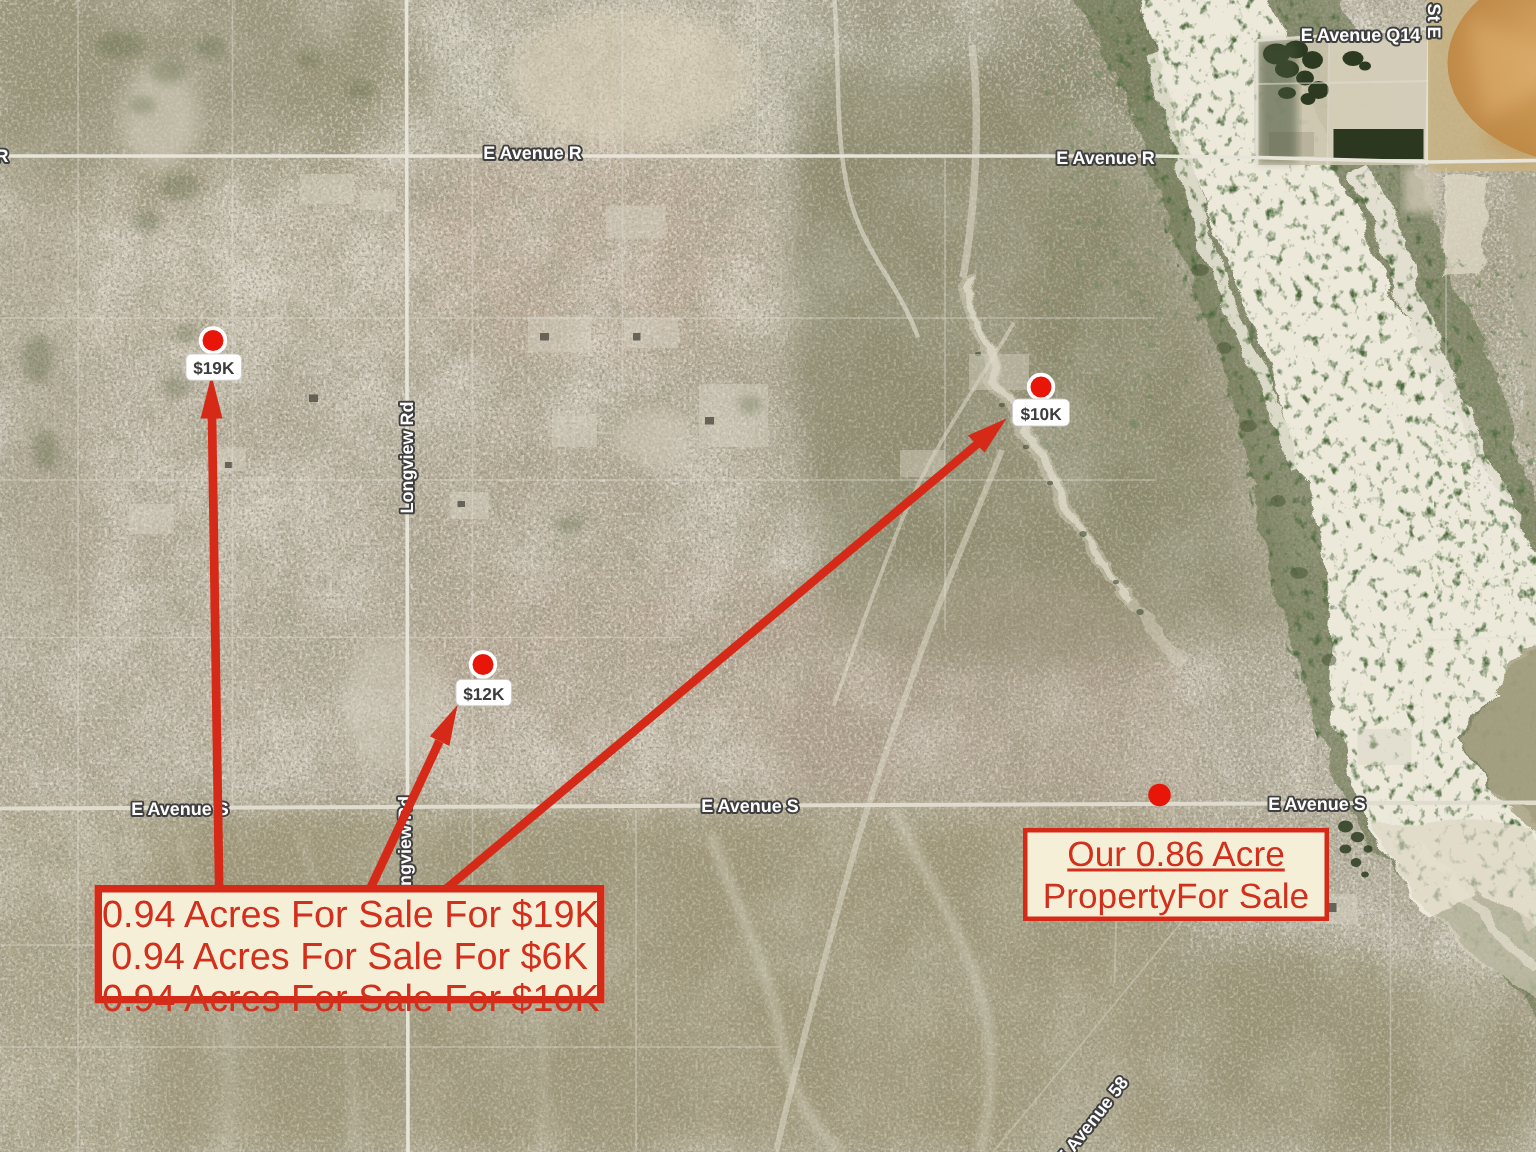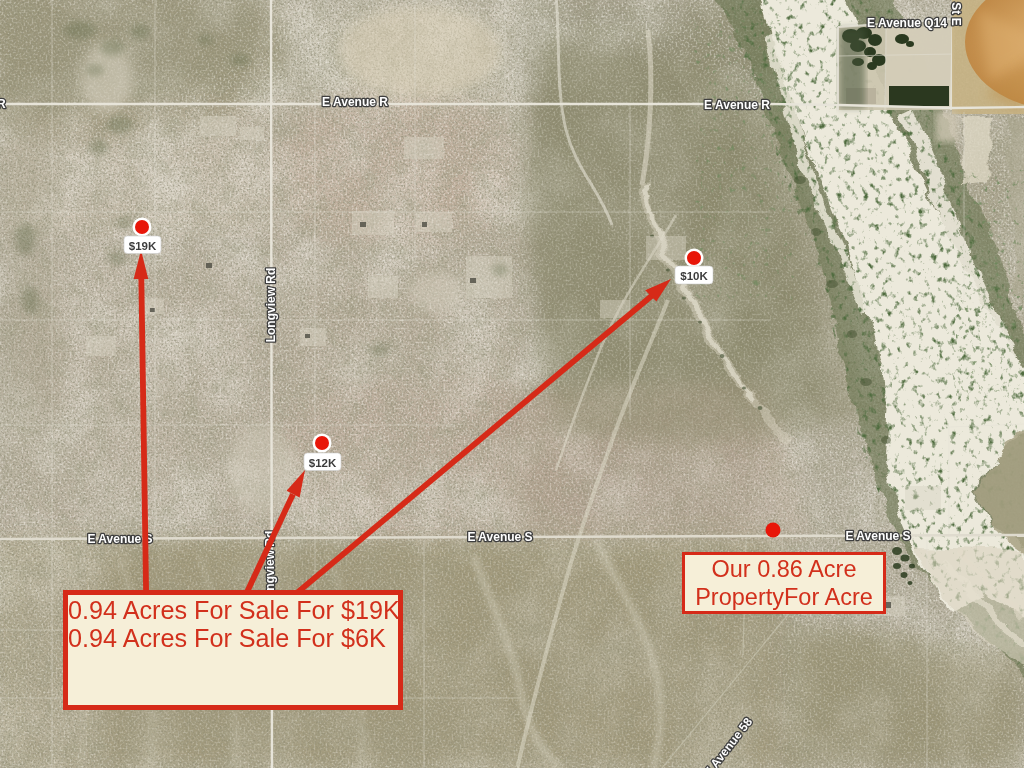--- a/index.html
+++ b/index.html
@@ -395,22 +395,23 @@
 <circle cx="694" cy="258" r="7" fill="#e81609"></circle>
 
 <g>
         <rect x="675" y="266" width="38" height="18" rx="3.5" fill="#ffffff" stroke="#cccccc" stroke-width="0.6"></rect>
 <text x="694" y="280" text-anchor="middle" font-family="Liberation Sans, sans-serif" font-size="11.5" font-weight="bold" fill="#3d3d3d">$10K</text>
       </g>
 
 <circle cx="773" cy="530" r="7.5" fill="#e81609"></circle>
 </svg>
 
-<div style="position:absolute;left:63px;top:590px;width:340px;height:120px;box-sizing:border-box;background:#f6efd8;border:5px solid #d62a18;color:#d2301c;font-size:25.2px;line-height:28px;text-align:left;white-space:nowrap;">
+<div style="position:absolute;left:63px;top:590px;width:340px;height:79px;box-sizing:border-box;background:#f6efd8;border:5px solid #d62a18;color:#d2301c;font-size:25.2px;line-height:28px;text-align:center;white-space:nowrap;">
 <div style="margin-top:1px;">0.94 Acres For Sale For $19K</div>
 <div>0.94 Acres For Sale For $6K</div>
+<div>0.94 Acres For Sale For $10K</div>
 </div>
 
 <div style="position:absolute;left:682px;top:552px;width:204px;height:62px;box-sizing:border-box;background:#f6efd8;border:3px solid #d62a18;color:#d2301c;font-size:23.5px;line-height:27.5px;text-align:center;white-space:nowrap;">
-<div style="margin-top:1px;">Our 0.86 Acre</div>
-<div>PropertyFor Acre</div>
+<div style="margin-top:1px;text-decoration:underline;">Our 0.86 Acre</div>
+<div>PropertyFor Sale</div>
 </div>
 </div>
 
 </body></html>

